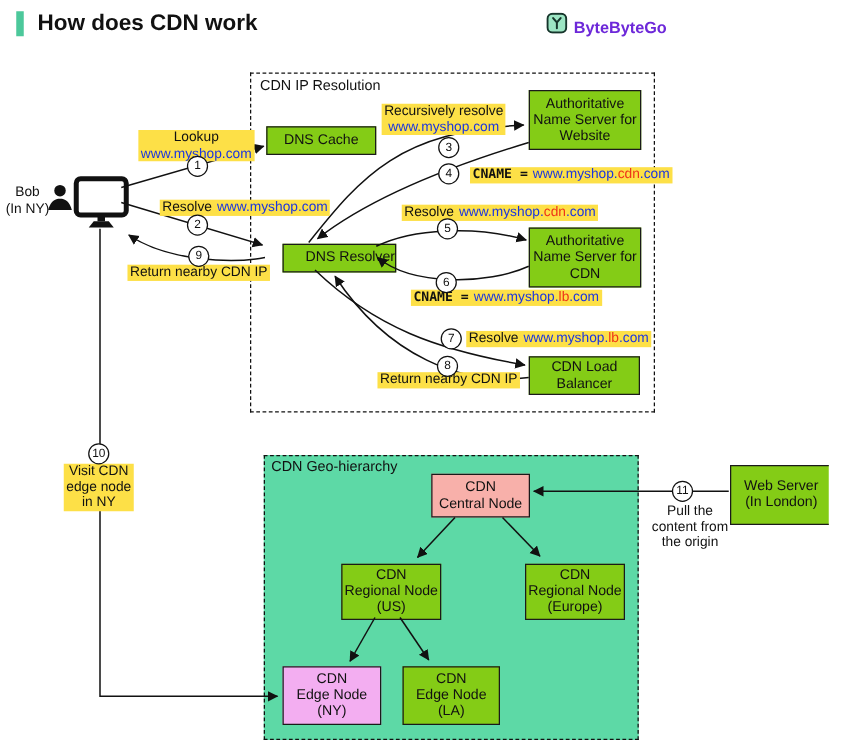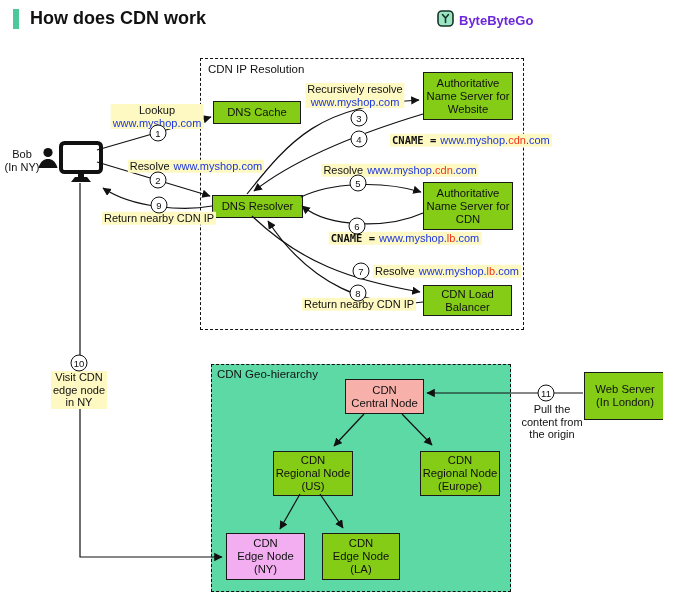--- a/index.html
+++ b/index.html
@@ -24,21 +24,21 @@
   .wires{left:0;top:0;z-index:3;pointer-events:none;}
   
   .lbl{position:absolute;font-size:11px;line-height:12.5px;white-space:nowrap;z-index:4;}
   .ctr{transform:translateX(-50%);text-align:center;}
   .vctr{transform:translate(0,-50%);}
   .cvctr{transform:translate(-50%,-50%);text-align:center;}
   .blue{color:#1b35e0;}
   .red{color:#ee3418;}
   .u{margin-left:4px;}
   .mono{font-family:"DejaVu Sans Mono", monospace;font-size:10.5px;font-weight:700;}
-  .whitebg{background:#fef9c3;padding:0 2px;}
+  .whitebg{background:#fde047;padding:0 2px;}
   
   .circle{position:absolute;width:17px;height:17px;border:1.3px solid #111;border-radius:50%;background:#fff;
           display:flex;align-items:center;justify-content:center;font-size:9.5px;z-index:5;
           transform:translate(-50%,-50%);box-sizing:border-box;}
 </style>
 </head>
 <body>
 
 <div class="canvas">
 
@@ -78,21 +78,21 @@
   </div>
 
   <div class="box" style="left:213px;top:101px;width:86px;height:21px;">
     <span>DNS Cache</span>
   </div>
   <div class="box" style="left:423px;top:72px;width:88px;height:46px;">
     <span>Authoritative</span>
     <span>Name Server for</span>
     <span>Website</span>
   </div>
-  <div class="box" style="left:212px;top:195px;width:89px;height:21px;">
+  <div class="box" style="left:226px;top:195px;width:89px;height:21px;align-items:flex-end;">
     <span>DNS Resolver</span>
   </div>
   <div class="box" style="left:423px;top:182px;width:88px;height:46px;">
     <span>Authoritative</span>
     <span>Name Server for</span>
     <span>CDN</span>
   </div>
   <div class="box" style="left:423px;top:285px;width:87px;height:29px;">
     <span>CDN Load</span>
     <span>Balancer</span>
@@ -156,21 +156,21 @@
     <span style="display:block;">Lookup</span>
     <span style="display:block;" class="blue">www.myshop.com</span>
   </div>
   <div class="lbl cvctr whitebg" style="left:196px;top:166px;">
     <span>Resolve</span><span class="blue u">www.myshop.com</span>
   </div>
   <div class="lbl ctr whitebg" style="left:355px;top:83px;">
     <span style="display:block;">Recursively resolve</span>
     <span style="display:block;" class="blue">www.myshop.com</span>
   </div>
-  <div class="lbl vctr whitebg" style="left:390px;top:140px;text-align:right;">
+  <div class="lbl vctr whitebg" style="left:376px;top:140px;text-align:right;">
     <span class="mono">CNAME =</span><span class="blue u">www.myshop.</span><span class="red">cdn</span><span class="blue">.com</span>
   </div>
   <div class="lbl cvctr whitebg" style="left:400px;top:170px;">
     <span>Resolve</span><span class="blue u">www.myshop.</span><span class="red">cdn</span><span class="blue">.com</span>
   </div>
   <div class="lbl cvctr whitebg" style="left:405px;top:238px;">
     <span class="mono">CNAME =</span><span class="blue u">www.myshop.</span><span class="red">lb</span><span class="blue">.com</span>
   </div>
   <div class="lbl vctr whitebg" style="left:373px;top:271px;">
     <span>Resolve</span><span class="blue u">www.myshop.</span><span class="red">lb</span><span class="blue">.com</span>

